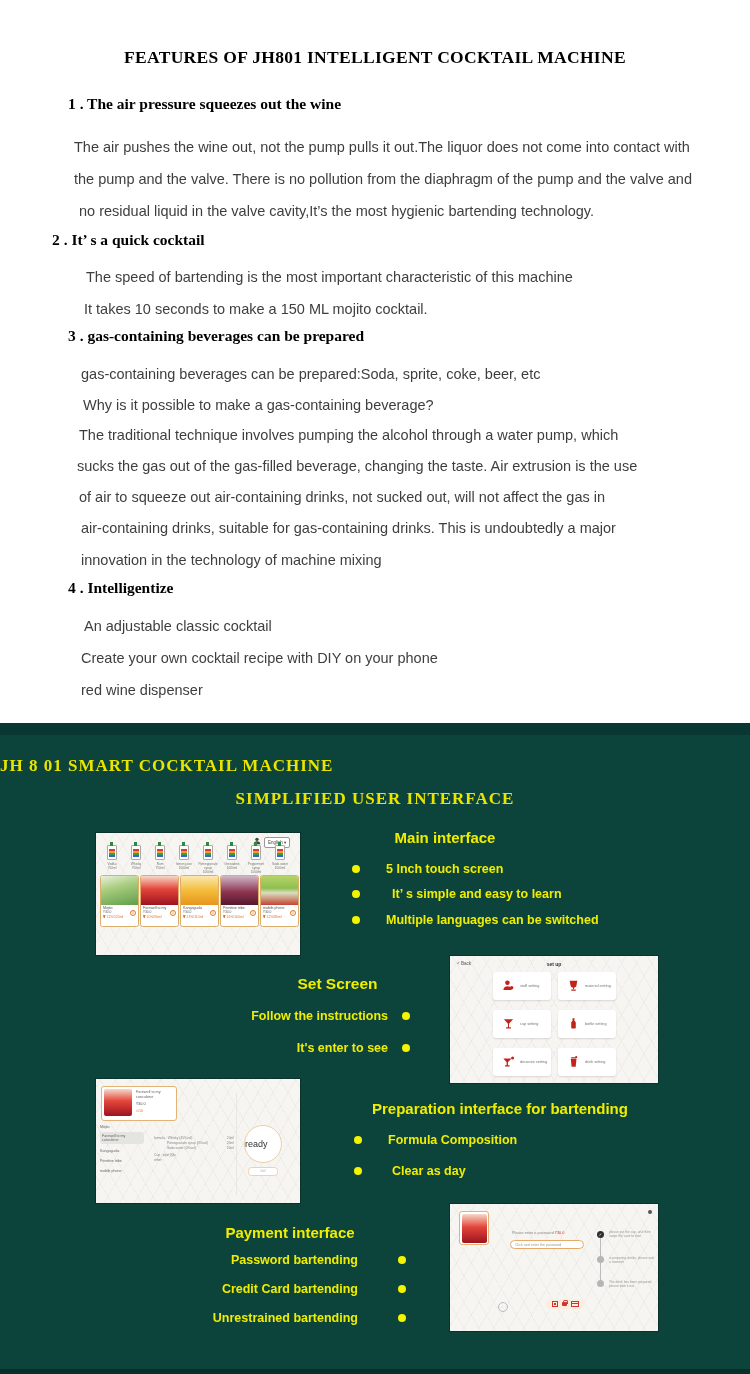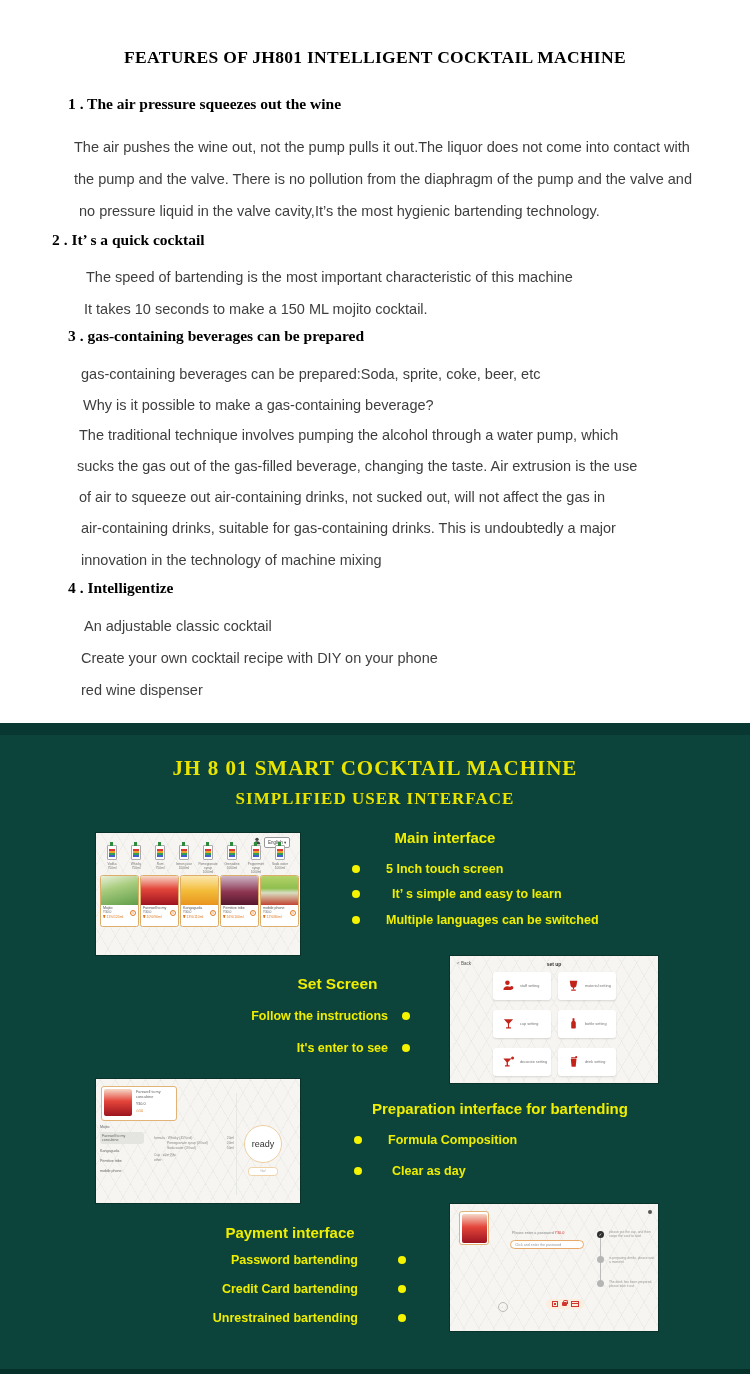--- a/index.html
+++ b/index.html
@@ -11,22 +11,22 @@
              font-family:"Liberation Serif",serif;font-weight:bold;font-size:17.5px;color:#000;
              letter-spacing:.3px;}
   .doc-h{position:absolute;font-family:"Liberation Serif",serif;font-weight:bold;
          font-size:15.5px;color:#000;white-space:nowrap;}
   .doc-line{position:absolute;font-size:14.5px;color:#3e3e3e;white-space:nowrap;margin-top:6px;}
 
   
   .promo{position:absolute;top:723px;left:0;width:750px;height:651px;background:#0c433a;}
   .promo-strip-top{position:absolute;top:0;left:0;width:100%;height:12px;background:#083831;}
   .promo-strip-bottom{position:absolute;bottom:0;left:0;width:100%;height:5px;background:#06302a;}
-  .promo-title1{position:absolute;top:33px;left:0;width:100%;text-align:center;
-      font-family:"Liberation Serif",serif;font-weight:bold;font-size:21px;color:#e9e400;letter-spacing:1px;}
+  .promo-title1{position:absolute;top:33px;left:0;width:100%;text-align:left;
+      font-family:"Liberation Serif",serif;font-weight:bold;font-size:17px;color:#e9e400;letter-spacing:1px;}
   .promo-title2{position:absolute;top:66px;left:0;width:100%;text-align:center;
       font-family:"Liberation Serif",serif;font-weight:bold;font-size:17px;color:#e9e400;letter-spacing:1px;}
 
   .bh{position:absolute;font-size:15px;font-weight:bold;color:#f0ee00;white-space:nowrap;}
   .bullet-row{position:absolute;font-size:12.5px;font-weight:bold;color:#f0ee00;white-space:nowrap;}
   .dot{position:absolute;width:8px;height:8px;border-radius:50%;background:#f4f400;}
 
   
   .shot{position:absolute;background:#f6f5f1;
         background-image:repeating-linear-gradient(60deg,rgba(0,0,0,.03) 0 1px,transparent 1px 13px),
@@ -84,21 +84,21 @@
   .pp-count{position:absolute;left:34px;top:22px;font-size:3.6px;color:#e07820;}
   .pp-side{position:absolute;left:4px;width:40px;font-size:3.6px;color:#666;line-height:1.3;}
   .pp-side.sel{background:#e4e4e0;border-radius:3px;padding:1.5px 2px;}
   .pp-form{position:absolute;left:58px;top:57px;width:80px;font-size:3.3px;color:#888;}
   .pp-frow{position:relative;height:5px;white-space:nowrap;}
   .pp-frow .ind{padding-left:13px;}
   .amt{position:absolute;right:0;top:0;}
   .pp-cup{margin-top:2px;height:5px;}
   .pp-divider{position:absolute;left:140px;top:14px;bottom:8px;width:1px;background:#e7e7e3;}
   .pp-ready{position:absolute;left:148px;top:46px;width:36px;height:36px;border-radius:50%;
-            background:#fff;border:1px solid #ecd0a4;text-align:center;line-height:36px;
+            background:#fff;border:1px solid #ecd0a4;text-align:left;line-height:36px;
             font-size:9px;color:#333;}
   .pp-go{position:absolute;left:152px;top:88px;width:28px;height:7px;border:1px solid #eed2a8;
          border-radius:3.5px;background:#fff;font-size:3.5px;color:#aaa;text-align:center;line-height:7px;}
 
   
   .pay-card{position:absolute;left:9px;top:7px;width:30px;height:34px;background:#fff;
             border:1px solid #e2b377;border-radius:3px;padding:1.5px;box-sizing:border-box;}
   .pay-img{width:100%;height:100%;border-radius:2px;
            background:linear-gradient(180deg,#f6d9c8 0%,#e4453a 45%,#9c1420 100%);}
   .pay-user{position:absolute;right:6px;top:6px;width:4px;height:4px;border-radius:50%;background:#555;}
@@ -129,21 +129,21 @@
 <body>
 
 <div class="page">
 
   <section>
     <div class="doc-title">FEATURES OF JH801 INTELLIGENT COCKTAIL MACHINE</div>
 
     <div class="doc-h" style="top:95px;left:68px">1 . The air pressure squeezes out the wine</div>
     <div class="doc-line" style="top:133px;left:74px">The air pushes the wine out, not the pump pulls it out.The liquor does not come into contact with</div>
     <div class="doc-line" style="top:165px;left:74px">the pump and the valve. There is no pollution from the diaphragm of the pump and the valve and</div>
-    <div class="doc-line" style="top:197px;left:79px">no pressure liquid in the valve cavity,It’s the most hygienic bartending technology.</div>
+    <div class="doc-line" style="top:197px;left:79px">no residual liquid in the valve cavity,It’s the most hygienic bartending technology.</div>
 
     <div class="doc-h" style="top:231px;left:52px">2 . It’ s a quick cocktail</div>
     <div class="doc-line" style="top:263px;left:86px">The speed of bartending is the most important characteristic of this machine</div>
     <div class="doc-line" style="top:295px;left:84px">It takes 10 seconds to make a 150 ML mojito cocktail.</div>
 
     <div class="doc-h" style="top:327px;left:68px">3 . gas-containing beverages can be prepared</div>
     <div class="doc-line" style="top:360px;left:81px">gas-containing beverages can be prepared:Soda, sprite, coke, beer, etc</div>
     <div class="doc-line" style="top:391px;left:83px">Why is it possible to make a gas-containing beverage?</div>
     <div class="doc-line" style="top:421px;left:79px">The traditional technique involves pumping the alcohol through a water pump, which</div>
     <div class="doc-line" style="top:452px;left:77px">sucks the gas out of the gas-filled beverage, changing the taste. Air extrusion is the use</div>

